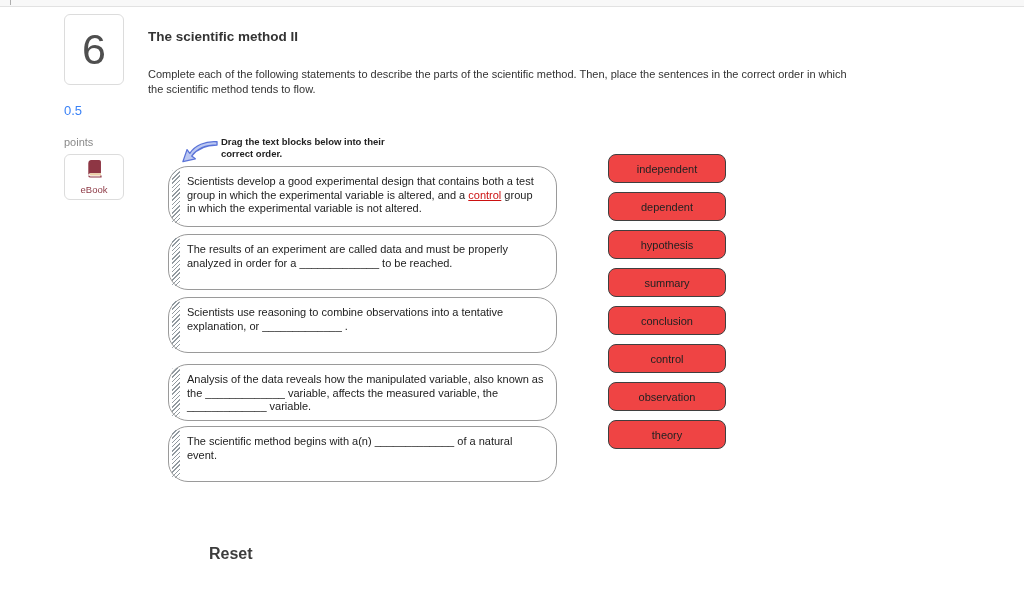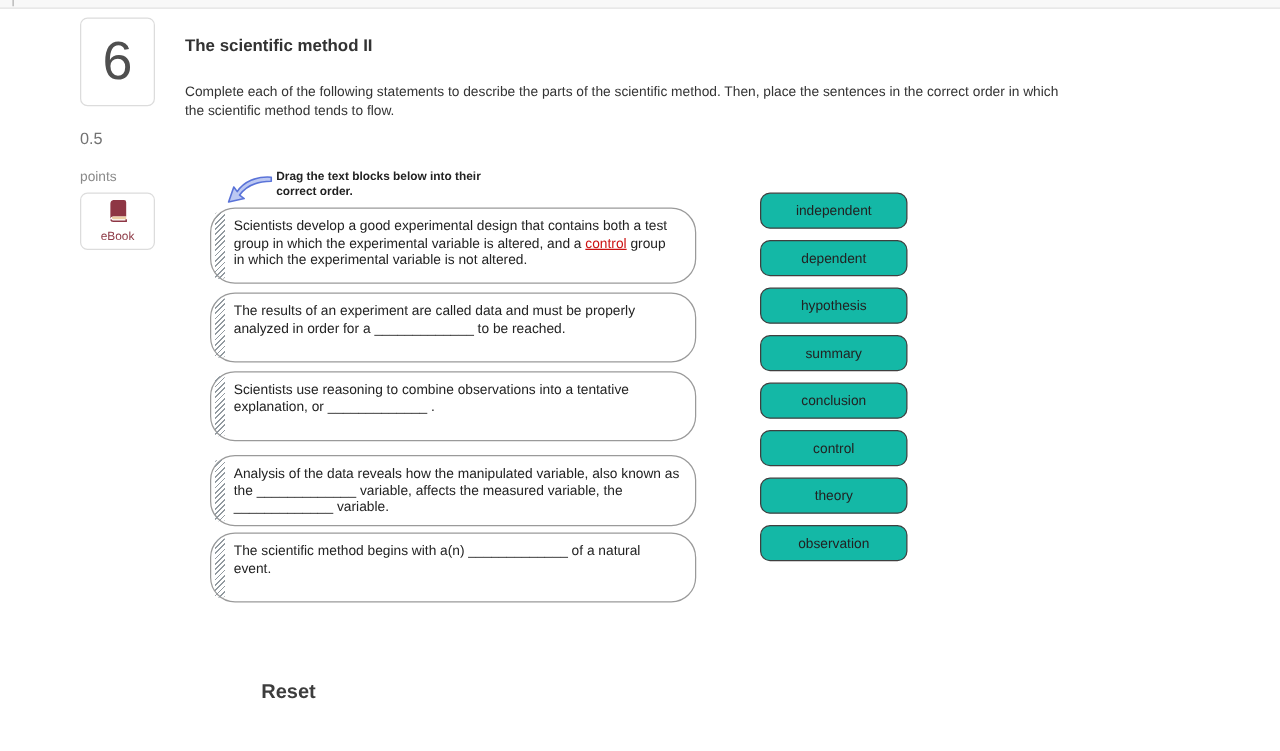--- a/index.html
+++ b/index.html
@@ -11,21 +11,21 @@
   .topbar { position:absolute; top:0; left:0; width:1024px; height:7px;
             background:#f8f8f8; border-bottom:1px solid #e2e2e2; }
   .topbar-tick { position:absolute; left:10px; top:0; width:1px; height:5px; background:#aeaeae; }
 
   
   .qcard { position:absolute; left:64px; top:14px; width:60px; height:71px;
            background:#fff; border:1px solid #dcdcdc; border-radius:6px;
            display:flex; align-items:center; justify-content:center;
            font-size:43px; font-weight:400; color:#4f4f4f; }
   .points { position:absolute; left:64px; top:104px; line-height:1.15; }
-  .pts-val   { font-size:13px; color:#737373; }
+  .pts-val   { font-size:13px; color:#3b82f6; }
   .pts-label { font-size:11px; color:#8a8a8a;margin-top:17px; }
   .ebook { position:absolute; left:64px; top:154px; width:60px; height:46px;
            background:#fff; border:1px solid #dcdcdc; border-radius:6px;
            display:flex; flex-direction:column; align-items:center; justify-content:center;
            gap:6px; cursor:pointer; }
   .ebook-label { font-size:9.5px; color:#8e3b47; }
 
   
   .title { position:absolute; left:148px; top:29px; font-size:13.5px; font-weight:bold; color:#333; }
   .instructions { position:absolute; left:148px; top:67px; width:704px;
@@ -44,21 +44,21 @@
   .block.b3 { top:297px; min-height:56px; }
   .block.b4 { top:364px; min-height:55px; }
   .block.b5 { top:426px; min-height:56px; }
   .handle { position:absolute; left:3px; top:3px; bottom:3px; width:8px;
             background:repeating-linear-gradient(315deg, #929aa0 0px, #929aa0 1px, transparent 1px, transparent 3px);
             border-radius:2px; }
   .answer-filled { color:#cc1111; text-decoration:underline; }
 
   
   .bank { position:absolute; left:608px; top:154px; display:flex; flex-direction:column; gap:9px; }
-  .bank-btn { width:118px; height:29px; background:#14b8a6; border:1px solid #3f3f3f; border-radius:8px;
+  .bank-btn { width:118px; height:29px; background:#ef4444; border:1px solid #3f3f3f; border-radius:8px;
               font-family:inherit; font-size:11px; color:#222;
               display:flex; align-items:center; justify-content:center; cursor:pointer; }
 
   .reset { position:absolute; left:168px; top:545px; font-size:16px; font-weight:bold;
            color:#3d3d3d; cursor:pointer;padding-left:41px; }
 </style>
 </head>
 <body>
 
 <div class="screen">
@@ -117,19 +117,19 @@
       </div>
     </div>
 
   <div class="bank" id="bank">
       <button class="bank-btn">independent</button>
       <button class="bank-btn">dependent</button>
       <button class="bank-btn">hypothesis</button>
       <button class="bank-btn">summary</button>
       <button class="bank-btn">conclusion</button>
       <button class="bank-btn">control</button>
+      <button class="bank-btn">observation</button>
       <button class="bank-btn">theory</button>
-      <button class="bank-btn">observation</button>
     </div>
 
   <div class="reset">Reset</div>
 
 </div>
 
 </body></html>

